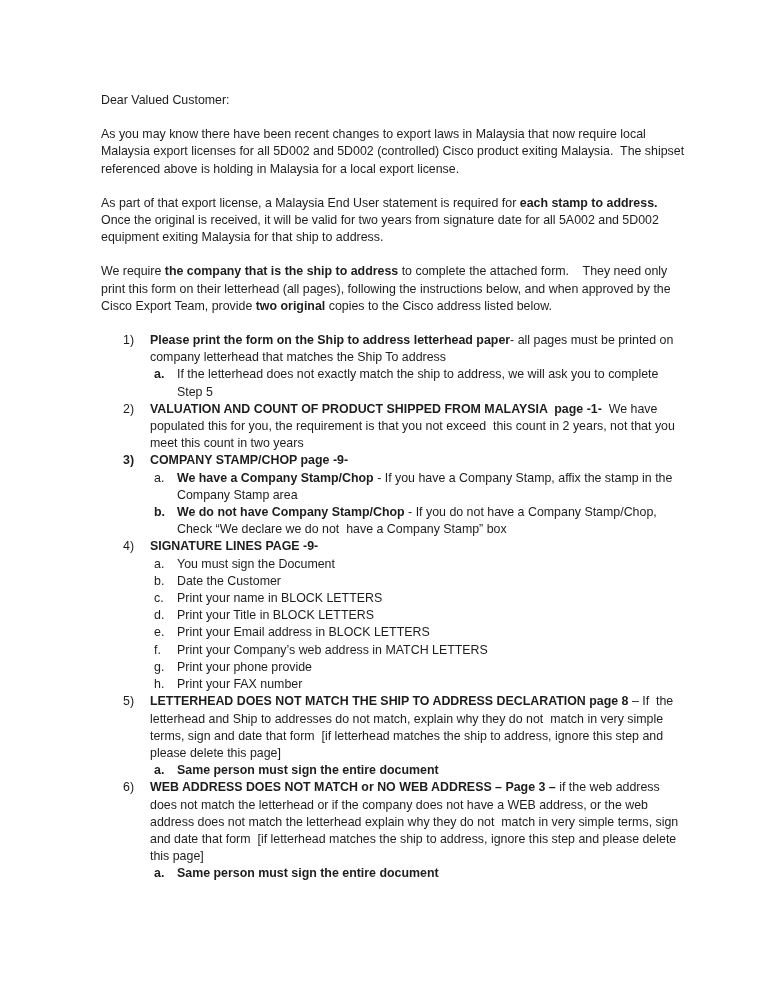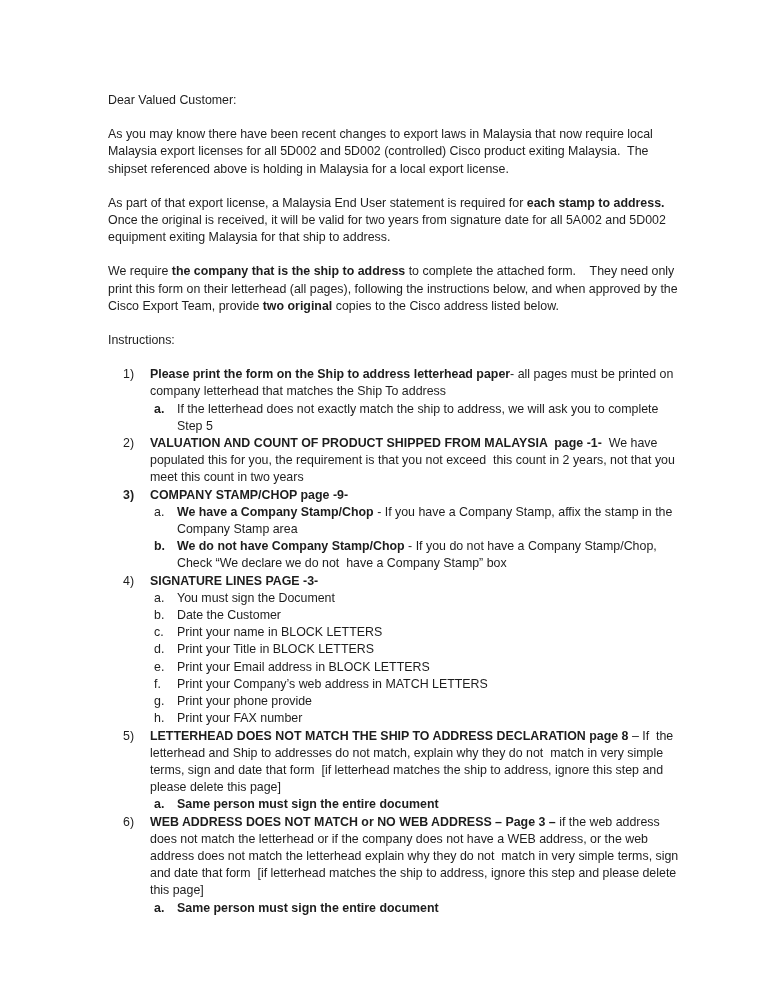--- a/index.html
+++ b/index.html
@@ -15,21 +15,21 @@
     background: #ffffff;
     box-sizing: border-box;
     padding: 92px 82px 0 92px;
     font-family: "Liberation Sans", sans-serif;
     font-size: 12.4px;
     line-height: 17.2px;
     color: #1d1d1d;
     overflow: hidden;
   }
   .para {
-    margin: 0 0 17px 16px;
+    margin: 0 0 17px 9px;
   }
   .li1, .li2 {
     display: flex;
     align-items: flex-start;
   }
   .li1 { margin-left: 31px; }
   .li2 { margin-left: 62px; }
   .li1 > .marker { flex: 0 0 27px; }
   .li2 > .marker { flex: 0 0 23px; }
   .body { flex: 1 1 auto; min-width: 0; }
@@ -38,21 +38,20 @@
 </style>
 </head>
 <body>
 
 <div class="page">
   <div id="doc">
       <div class="para"><span class="run">Dear Valued Customer:</span></div>
       <div class="para"><span class="run">As you may know there have been recent changes to export laws in Malaysia that now require local Malaysia export licenses for all 5D002 and 5D002 (controlled) Cisco product exiting Malaysia.  The shipset referenced above is holding in Malaysia for a local export license.</span></div>
       <div class="para"><span class="run">As part of that export license, a Malaysia End User statement is required for </span><span class="run b">each stamp to address.</span><span class="run"> Once the original is received, it will be valid for two years from signature date for all 5A002 and 5D002 equipment exiting Malaysia for that ship to address.</span></div>
       <div class="para"><span class="run">We require </span><span class="run b">the company that is the ship to address</span><span class="run"> to complete the attached form.    They need only print this form on their letterhead (all pages), following the instructions below, and when approved by the Cisco Export Team, provide </span><span class="run b">two original</span><span class="run"> copies to the Cisco address listed below.</span></div>
-      <div class="para"><span class="run">Instructions:</span></div>
       <div class="li1">
         <span class="marker run">1)</span>
         <span class="body"><span class="run b">Please print the form on the Ship to address letterhead paper</span><span class="run">- all pages must be printed on company letterhead that matches the Ship To address</span></span>
       </div>
       <div class="li2">
         <span class="marker run b">a.</span>
         <span class="body"><span class="run">If the letterhead does not exactly match the ship to address, we will ask you to complete Step 5</span></span>
       </div>
       <div class="li1">
         <span class="marker run">2)</span>
@@ -65,21 +64,21 @@
       <div class="li2">
         <span class="marker run">a.</span>
         <span class="body"><span class="run b">We have a Company Stamp/Chop</span><span class="run"> - If you have a Company Stamp, affix the stamp in the Company Stamp area</span></span>
       </div>
       <div class="li2">
         <span class="marker run b">b.</span>
         <span class="body"><span class="run b">We do not have Company Stamp/Chop</span><span class="run"> - If you do not have a Company Stamp/Chop, Check “We declare we do not  have a Company Stamp” box</span></span>
       </div>
       <div class="li1">
         <span class="marker run">4)</span>
-        <span class="body"><span class="run b">SIGNATURE LINES PAGE -3-</span></span>
+        <span class="body"><span class="run b">SIGNATURE LINES PAGE -9-</span></span>
       </div>
       <div class="li2">
         <span class="marker run">a.</span>
         <span class="body"><span class="run">You must sign the Document</span></span>
       </div>
       <div class="li2">
         <span class="marker run">b.</span>
         <span class="body"><span class="run">Date the Customer</span></span>
       </div>
       <div class="li2">

